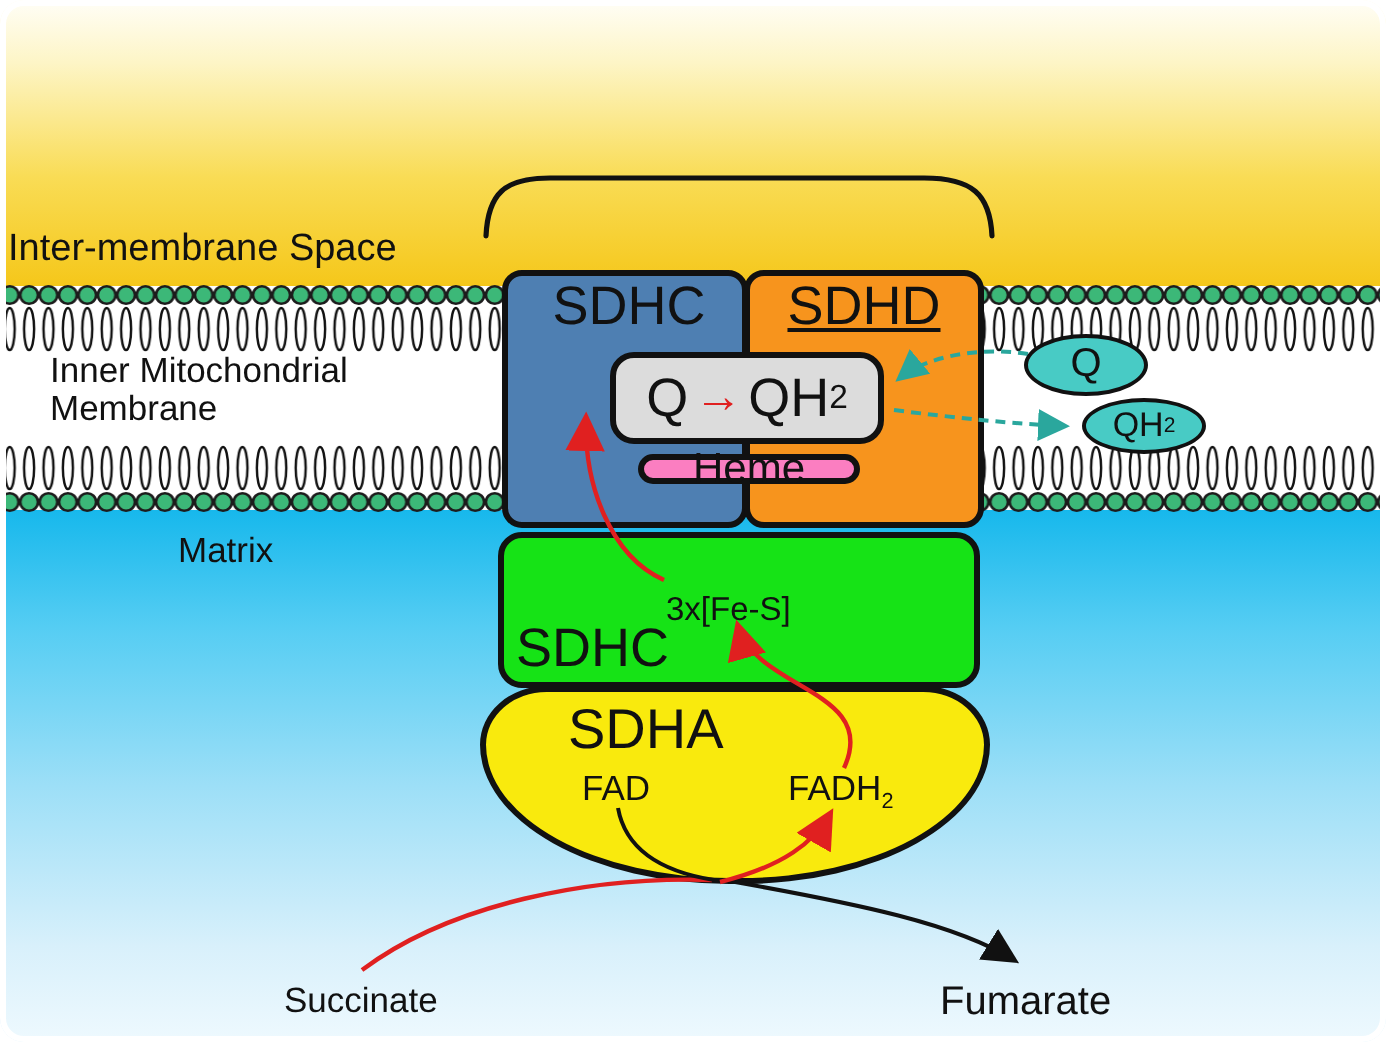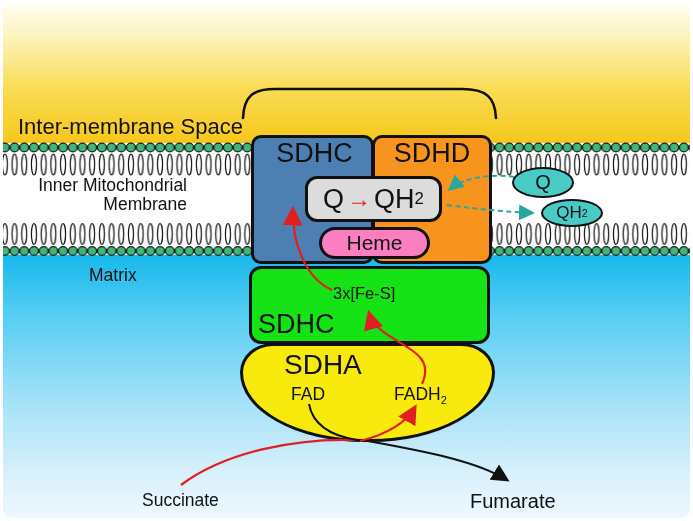--- a/index.html
+++ b/index.html
@@ -28,36 +28,36 @@
 
   .box { position:absolute; border:3px solid #111; }
   .sdhc { left:251px; top:135px; width:123px; height:129px; background:#4e7fb2; border-radius:10px; z-index:3; }
   .sdhd { left:372px; top:135px; width:120px; height:129px; background:#f7941d; border-radius:10px; z-index:3; }
   .sdhb { left:249px; top:266px; width:241px; height:78px;  background:#16e316; border-radius:12px; z-index:3; }
   .sdha { left:240px; top:343px; width:255px; height:99px;  background:#f9ea0d; z-index:2;
           border-radius: 34px 34px 50% 50% / 30px 30px 72% 72%; }
   .qbox { left:305px; top:176px; width:137px; height:46px; background:#dcdcdc; border-radius:12px; z-index:4;
           display:flex; align-items:center; justify-content:center; font-size:27px; }
   .qbox .rxn-arrow { color:#e02020; margin:0 3px; font-size:24px; }
-  .heme { left:319px; top:227px; width:111px; height:32px; background:#fb7ec1; border-radius:16px; z-index:4;
+  .heme { left:319px; top:227px; width:111px; height:15px; background:#fb7ec1; border-radius:16px; z-index:4;
           display:flex; align-items:center; justify-content:center; font-size:21px; }
   .qoval  { left:512px; top:167px; width:62px; height:31px; background:#48cbc5; border:2.5px solid #111; border-radius:50%;
             z-index:6; display:flex; align-items:center; justify-content:center; font-size:20px; position:absolute; }
   .qh2oval{ left:541px; top:199px; width:62px; height:28px; background:#48cbc5; border:2.5px solid #111; border-radius:50%;
             z-index:6; display:flex; align-items:center; justify-content:center; font-size:17px; position:absolute; }
 
   .lbl { position:absolute; z-index:7; white-space:nowrap; }
   .title-lbl   { left:233px; top:50px; width:280px; text-align:center; font-size:26px; }
-  .ims-lbl     { left:18px;  top:114px; font-size:22px; }
-  .imm-lbl     { left:25px;  top:176px; width:162px; text-align:right; font-size:17.5px; line-height:19px; white-space:normal; }
+  .ims-lbl     { left:4px;  top:114px; font-size:19px; }
+  .imm-lbl     { left:25px;  top:176px; width:162px; text-align:left; font-size:17.5px; line-height:19px; white-space:normal; }
   .matrix-lbl  { left:89px;  top:265px; font-size:17.5px;text-align:center; }
   .sdhc-lbl    { left:251px; top:138px; width:127px; text-align:center; font-size:27px; }
-  .sdhd-lbl    { left:372px; top:138px; width:120px; text-align:center; font-size:27px; }
+  .sdhd-lbl    { left:372px; top:138px; width:120px; text-align:center; font-size:27px;text-decoration:underline; }
   .sdhb-lbl    { left:258px; top:309px; font-size:27px; }
-  .fes-lbl     { left:333px; top:284px; font-size:16.5px; }
+  .fes-lbl     { left:333px; top:296px; font-size:16.5px; }
   .sdha-lbl    { left:256px; top:349px; font-size:28px;margin-left:28px; }
   .fad-lbl     { left:291px; top:384px; font-size:17.5px; }
   .fadh-lbl    { left:394px; top:384px; font-size:17.5px; }
   .succ-lbl    { left:142px; top:490px; font-size:17.5px; }
   .fum-lbl     { left:470px; top:490px; font-size:20px; }
   .sub { font-size:0.62em; vertical-align:-0.35em; }
 </style>
 </head>
 <body>
 

